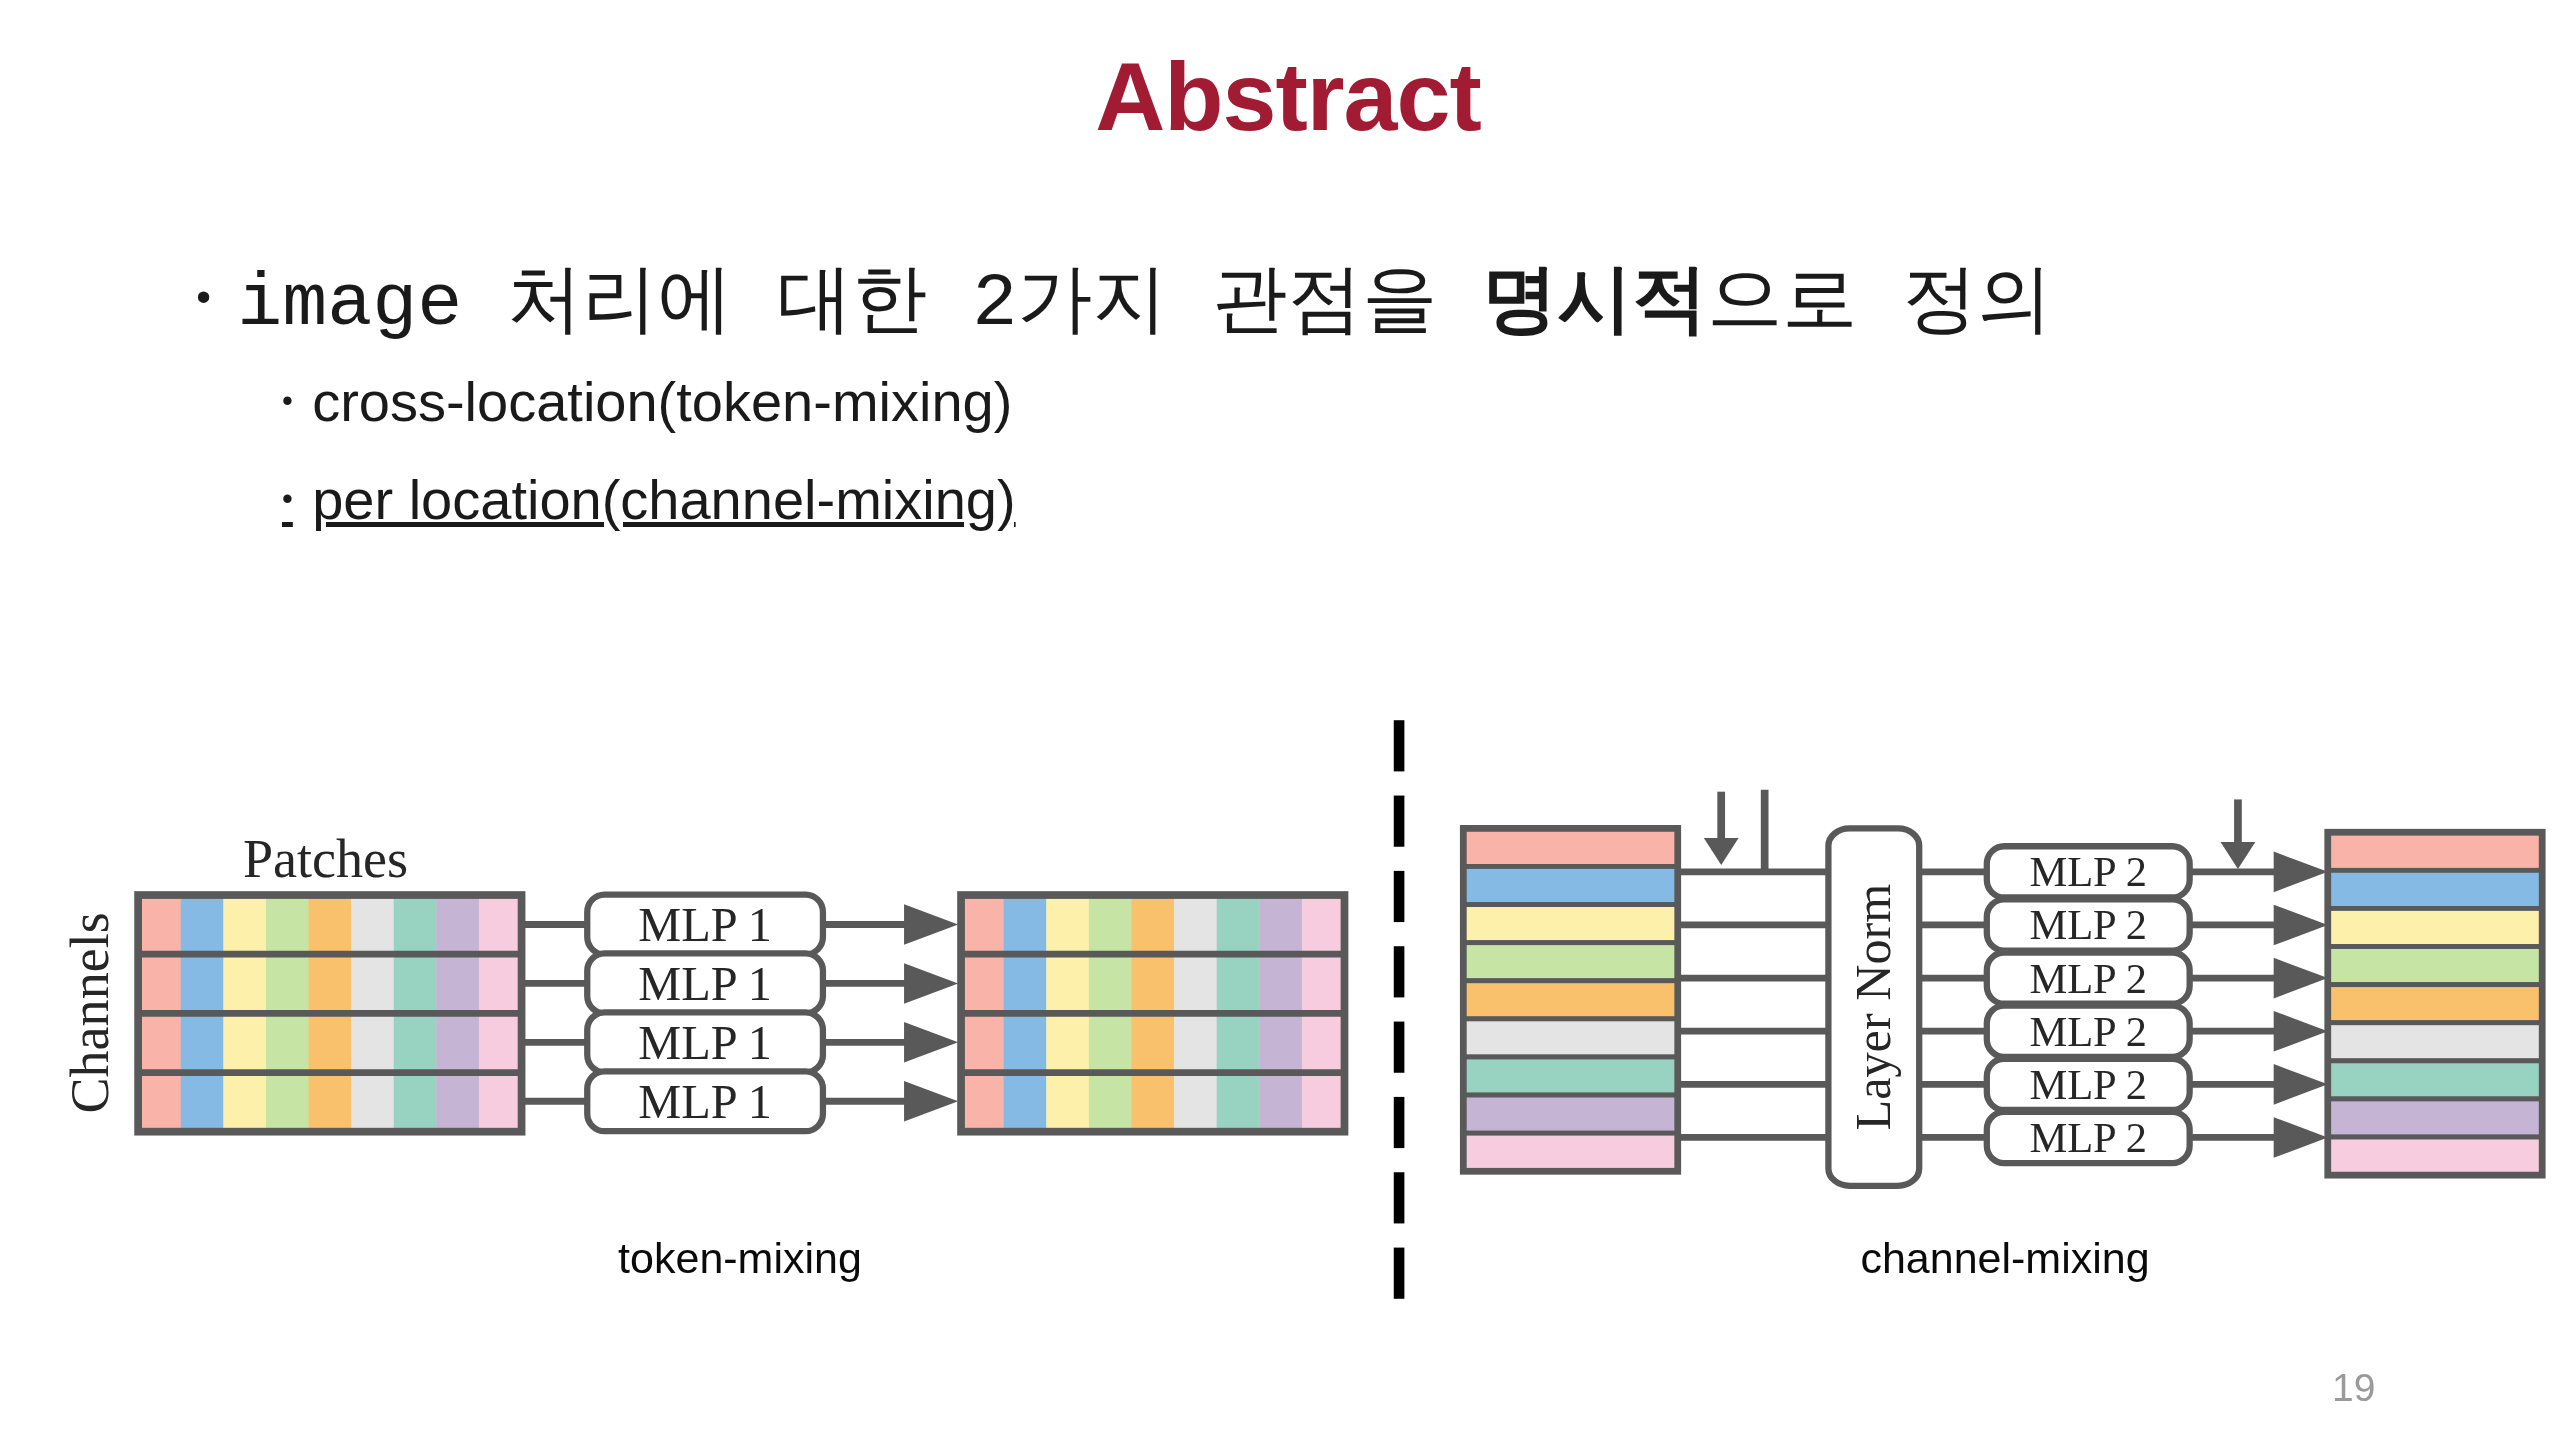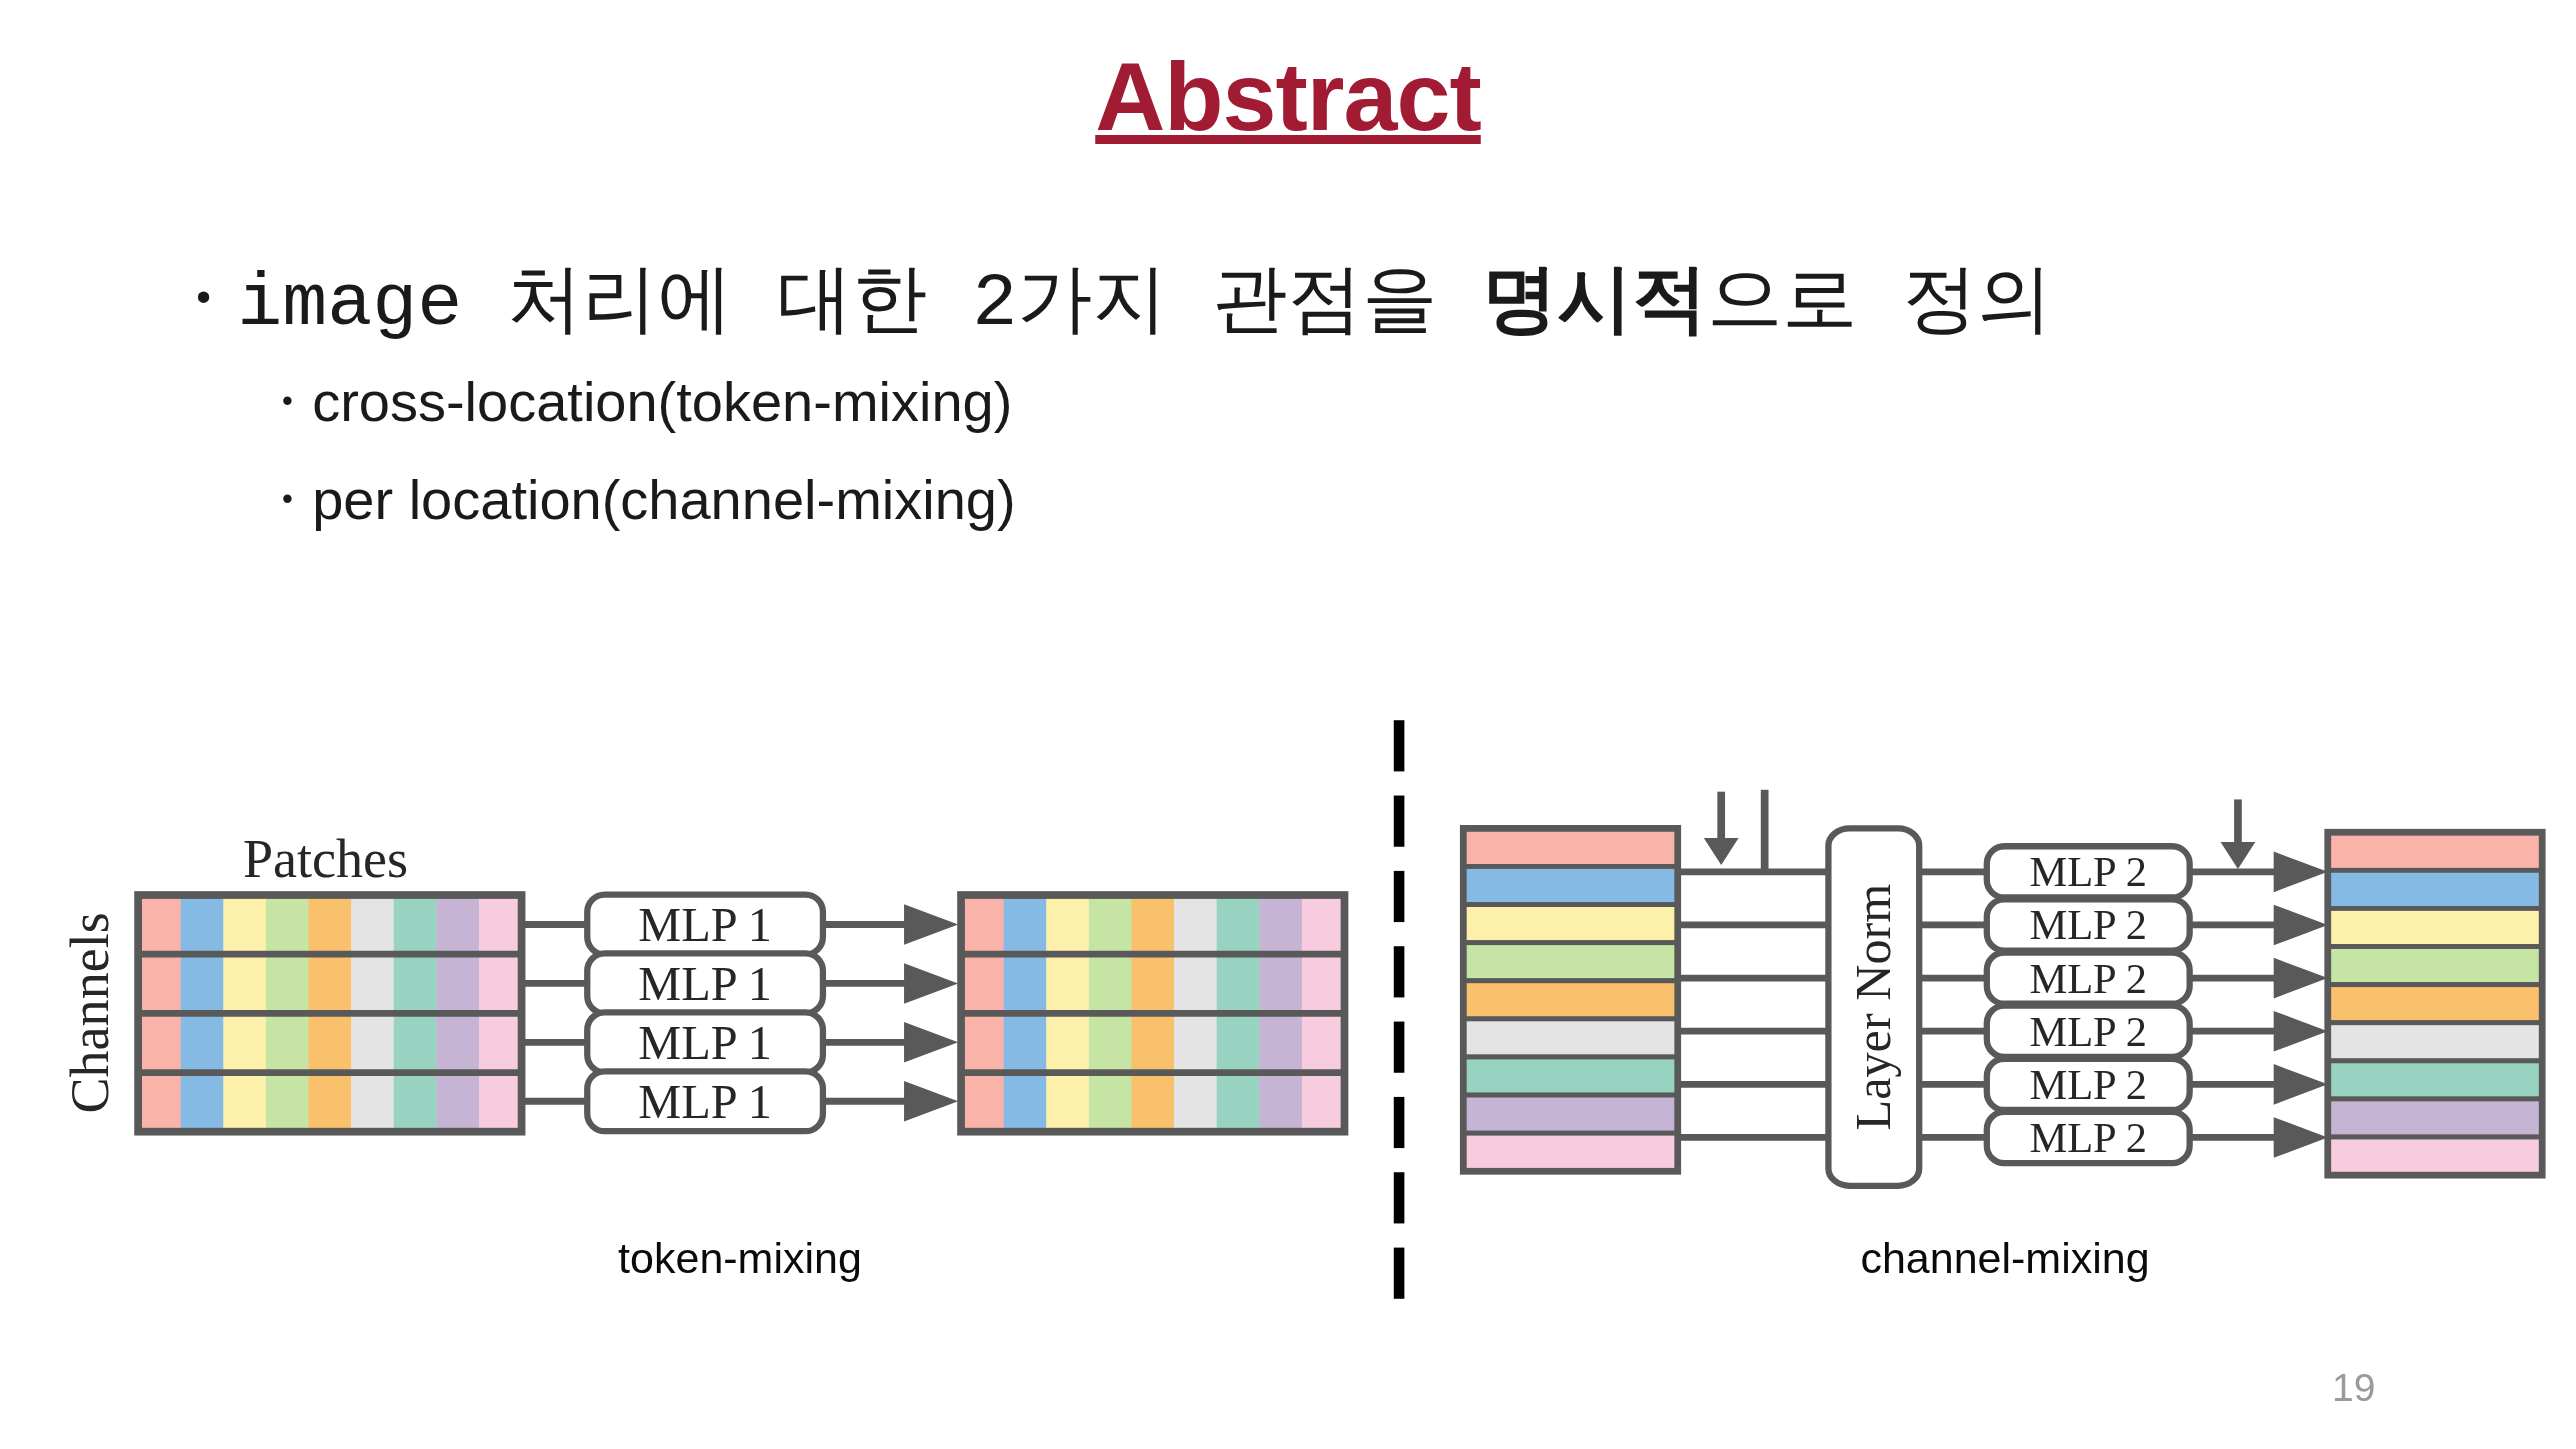--- a/index.html
+++ b/index.html
@@ -1,27 +1,27 @@
 <!DOCTYPE html>
 <html><head>
 <meta charset="utf-8">
 <style>
   html,body{margin:0;padding:0;background:#ffffff;}
   body{width:2576px;height:1450px;position:relative;overflow:hidden;
        font-family:"Liberation Sans", sans-serif;color:#111;}
   .abs{position:absolute;}
   .slide-title{left:0;right:0;top:41px;text-align:center;
-               font-size:97px;font-weight:bold;letter-spacing:-1px;text-decoration:underline;}
+               font-size:97px;font-weight:bold;letter-spacing:-1px;}
   .bullet-line{white-space:nowrap;}
   .b-main{left:191px;top:249px;font-size:75px;color:#1a1a1a;font-family:Liberation Mono, monospace;}
   .b-main .dot{font-size:42px;vertical-align:13.5px;margin-right:21px;}
   .b-sub{left:282px;font-size:56px;color:#1a1a1a;}
   .b-sub .dot{font-size:31px;vertical-align:9.7px;margin-right:19.3px;}
   .b-sub1{top:369px;text-align:right;}
-  .b-sub2{top:467px;}
+  .b-sub2{top:467px;text-decoration:underline;}
   .bold{font-weight:bold;}
   .caption{top:1234px;width:444px;text-align:center;font-size:43px;color:#0a0a0a;}
   .cap-left{left:518px;text-align:center;}
   .cap-right{left:1783px;}
   .page-num{left:2332px;top:1366px;font-size:39px;color:#9a9a9a;}
   #diagram-svg{position:absolute;left:0;top:695px;}
 </style>
 </head>
 <body>
 

